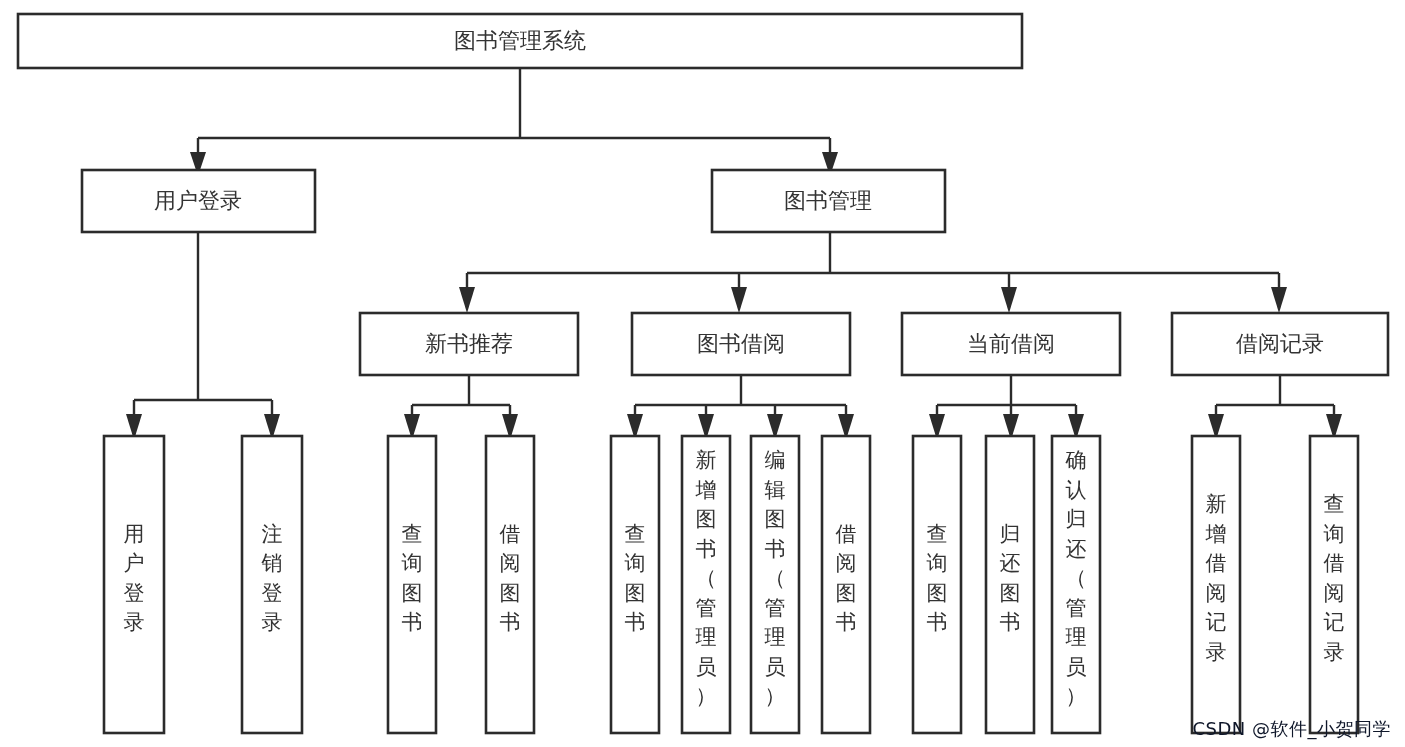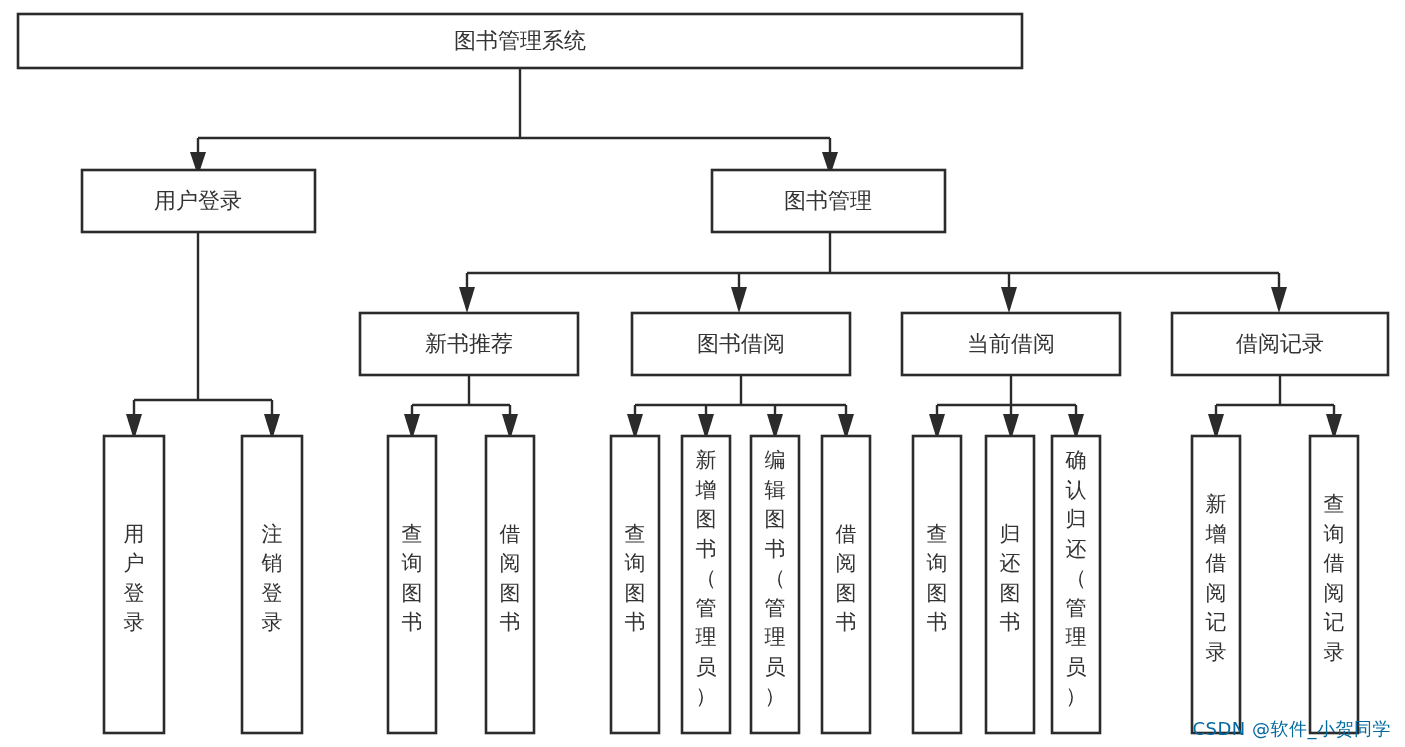--- a/index.html
+++ b/index.html
@@ -54,21 +54,21 @@
     font-size: 21px;
     fill: #333333;
     text-anchor: middle;
   }
   .watermark {
     position: absolute;
     right: 14px;
     bottom: 6px;
     font-family: "DejaVu Sans", "Liberation Sans", sans-serif;
     font-size: 18px;
-    color: #0369a1;
+    color: #0f172a;
     white-space: nowrap;
     letter-spacing: 0.5px;
   }
 </style>
 </head>
 <body>
 
 <div id="diagram-root">
 
   <svg class="diagram-canvas" viewBox="0 0 1405 747" xmlns="http://www.w3.org/2000/svg">

